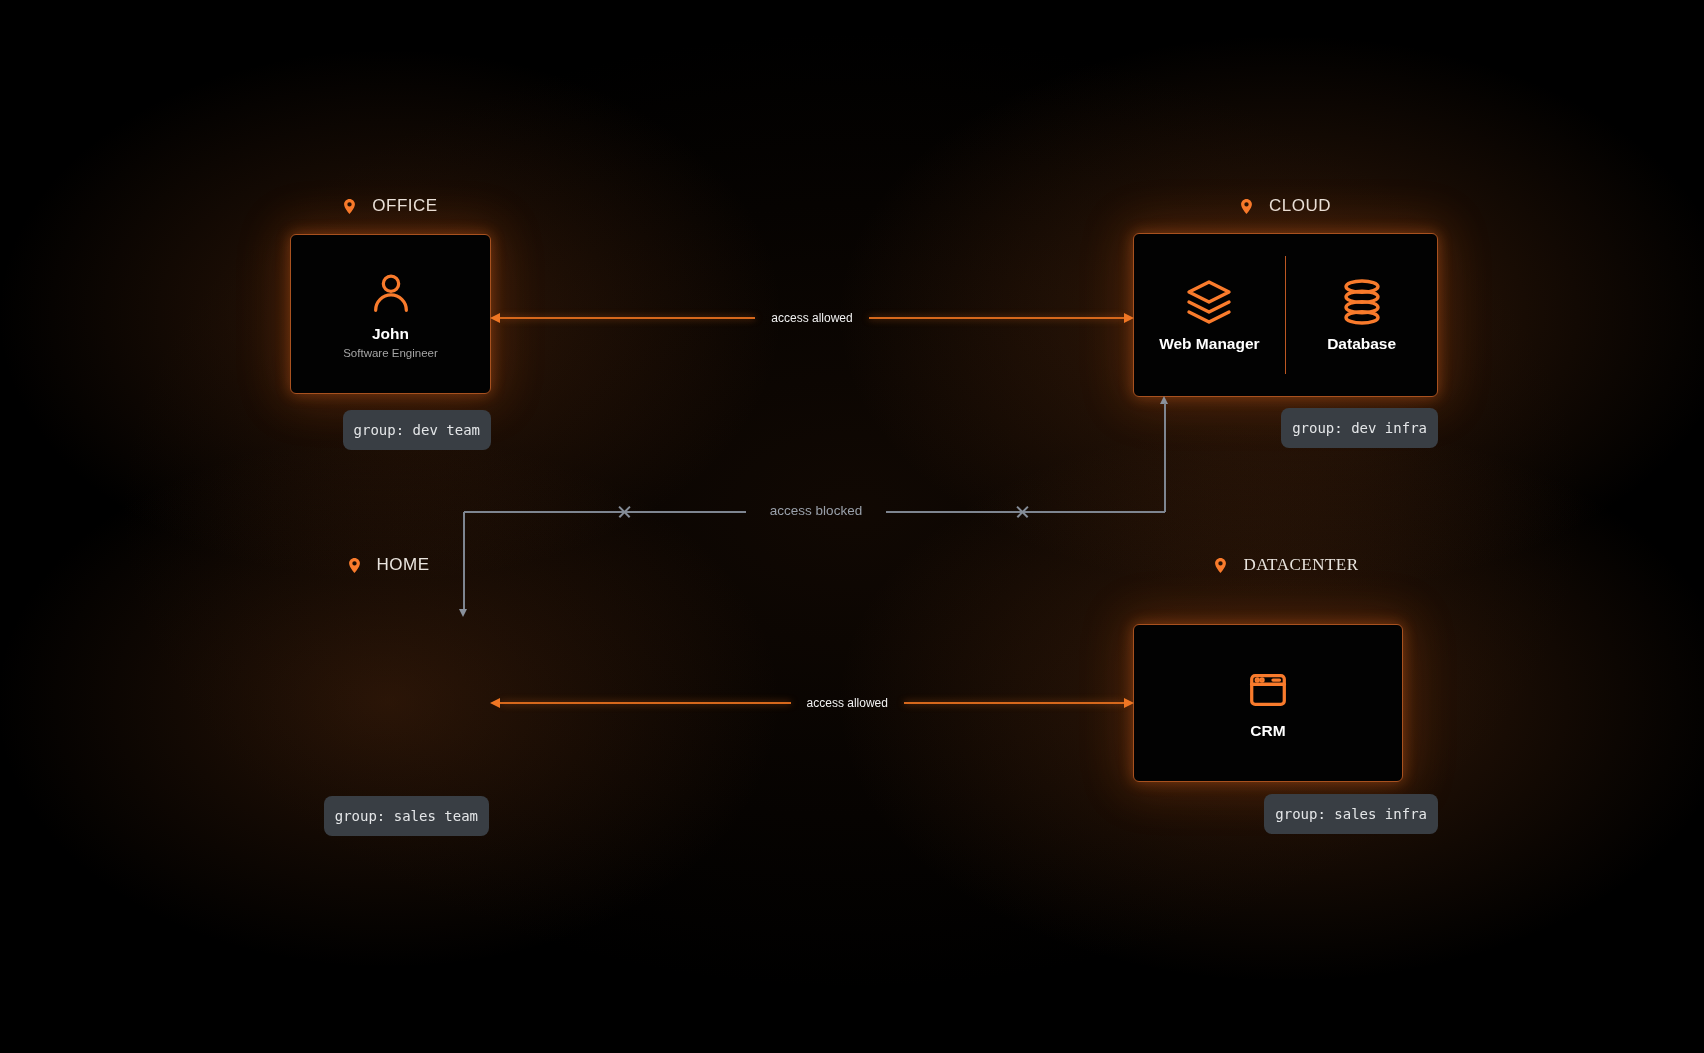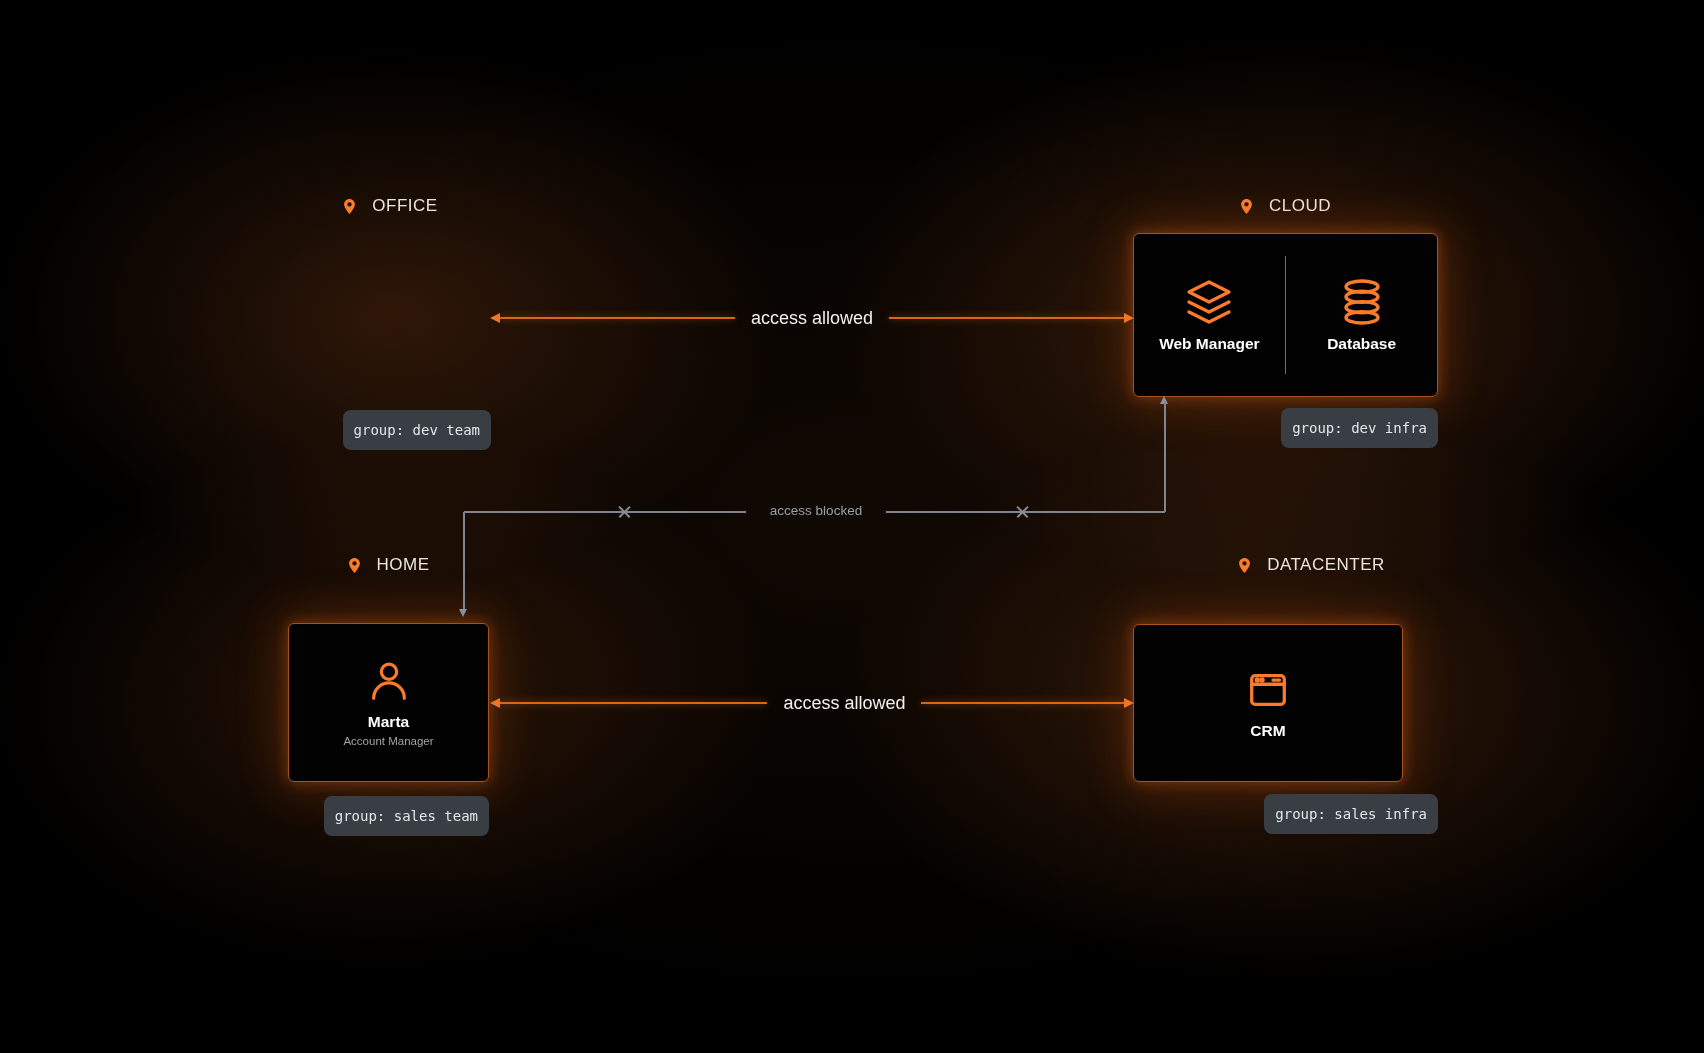--- a/index.html
+++ b/index.html
@@ -47,21 +47,21 @@
     font-family:"DejaVu Sans Mono","Liberation Mono",monospace;
     font-size:14px; color:#e4e6e8; white-space:pre;
   }
 
   
   .conn { position:absolute; display:flex; align-items:center; height:24px; }
   .conn .seg {
     flex:1; height:2px; background:#d6681c;
     box-shadow:0 0 7px rgba(248,118,34,0.55);
   }
-  .conn .conn-label { padding:0 16px; font-size:18px; color:#f1f1f1; white-space:nowrap; }
+  .conn .conn-label { padding:0 16px; font-size:12px; color:#f1f1f1; white-space:nowrap; }
   .ah { width:0; height:0; display:block; }
   .ah-left  { border-top:5px solid transparent; border-bottom:5px solid transparent; border-right:10px solid #ef7624; }
   .ah-right { border-top:5px solid transparent; border-bottom:5px solid transparent; border-left:10px solid #ef7624; }
   .conn2 .seg-a { flex:1.32; }
 
   
   .bseg { position:absolute; background:#7e8590; }
   .bseg.v { width:1.5px; }
   .bseg.h { height:1.5px; }
   .b-ah-up   { position:absolute; width:0; height:0; border-left:4.5px solid transparent; border-right:4.5px solid transparent; border-bottom:8px solid #8a919c; }
@@ -71,21 +71,21 @@
   .xmark::before, .xmark::after {
     content:""; position:absolute; left:0; top:6.7px; width:15px; height:1.6px; background:#868d98;
   }
   .xmark::before { transform:rotate(45deg); }
   .xmark::after  { transform:rotate(-45deg); }
 
   
   #office-label     { left:290px;  top:194px; width:201px; }
   #cloud-label      { left:1133px; top:194px; width:305px; }
   #home-label       { left:288px;  top:553px; width:201px; }
-  #datacenter-label { left:1159px; top:553px; width:305px; }
+  #datacenter-label { left:1134px; top:553px; width:305px;font-family:Liberation Serif, serif; }
 
   #john-card  { left:290px;  top:234px; width:201px; height:160px; }
   #cloud-card { left:1133px; top:233px; width:305px; height:164px; }
   #marta-card { left:288px;  top:623px; width:201px; height:159px; }
   #crm-card   { left:1133px; top:624px; width:270px; height:158px; }
 
   #badge-office     { left:290px;  top:410px; width:201px; }
   #badge-cloud      { left:1133px; top:408px; width:305px; }
   #badge-home       { left:288px;  top:796px; width:201px; }
   #badge-datacenter { left:1133px; top:794px; width:305px; }
@@ -137,20 +137,32 @@
 
   <div class="site-label" id="datacenter-label">
     <span>
       <svg width="13" height="17" viewBox="0 0 24 30">
           <path d="M12 1C6.5 1 2 5.5 2 11c0 7.2 10 18 10 18s10-10.8 10-18C22 5.5 17.5 1 12 1zm0 14a4 4 0 1 1 0-8 4 4 0 0 1 0 8z" fill="#f97b2c"></path>
         </svg>
     </span>
     <span>DATACENTER</span>
   </div>
 
+  <div class="card" id="john-card">
+    <div class="node">
+      <span>
+        <svg width="46" height="46" viewBox="0 0 24 24" fill="none" stroke="#f97b2c" stroke-width="1.7" stroke-linecap="round">
+          <circle cx="12" cy="7.2" r="4"></circle>
+            <path d="M4 21a8 8 0 0 1 16 0"></path>
+        </svg>
+      </span>
+      <span class="name">John</span>
+      <span class="role">Software Engineer</span>
+    </div>
+  </div>
 
   <div class="card" id="cloud-card">
     <div class="node">
       <span>
         <svg width="48" height="48" viewBox="0 0 24 24" fill="none" stroke="#f97b2c" stroke-width="1.7" stroke-linejoin="round" stroke-linecap="round">
           <polygon points="12 2 2 7 12 12 22 7 12 2"></polygon>
           <polyline points="2 12 12 17 22 12"></polyline>
           <polyline points="2 17 12 22 22 17"></polyline>
         </svg>
       </span>
@@ -163,32 +175,20 @@
           <ellipse cx="12" cy="4.3" rx="8" ry="2.8"></ellipse>
           <ellipse cx="12" cy="9.4" rx="8" ry="2.8"></ellipse>
           <ellipse cx="12" cy="14.6" rx="8" ry="2.8"></ellipse>
           <ellipse cx="12" cy="19.7" rx="8" ry="2.8"></ellipse>
         </svg>
       </span>
       <span class="name">Database</span>
     </div>
   </div>
 
-  <div class="card" id="marta-card">
-    <div class="node">
-      <span>
-        <svg width="46" height="46" viewBox="0 0 24 24" fill="none" stroke="#f97b2c" stroke-width="1.7" stroke-linecap="round">
-          <circle cx="12" cy="7.2" r="4"></circle>
-            <path d="M4 21a8 8 0 0 1 16 0"></path>
-        </svg>
-      </span>
-      <span class="name">Marta</span>
-      <span class="role">Account Manager</span>
-    </div>
-  </div>
 
   <div class="card" id="crm-card">
     <div class="node">
       <span>
         <svg width="46" height="46" viewBox="0 0 24 24" fill="none" stroke="#f97b2c" stroke-width="1.7" stroke-linecap="round">
           <rect x="3.5" y="4.5" width="17" height="15" rx="1.8"></rect>
           <line x1="3.5" y1="9" x2="20.5" y2="9"></line>
           <circle cx="6.4" cy="6.8" r="0.55" fill="#f97b2c"></circle>
           <circle cx="8.9" cy="6.8" r="0.55" fill="#f97b2c"></circle>
           <line x1="14.6" y1="6.8" x2="18" y2="6.8"></line>

